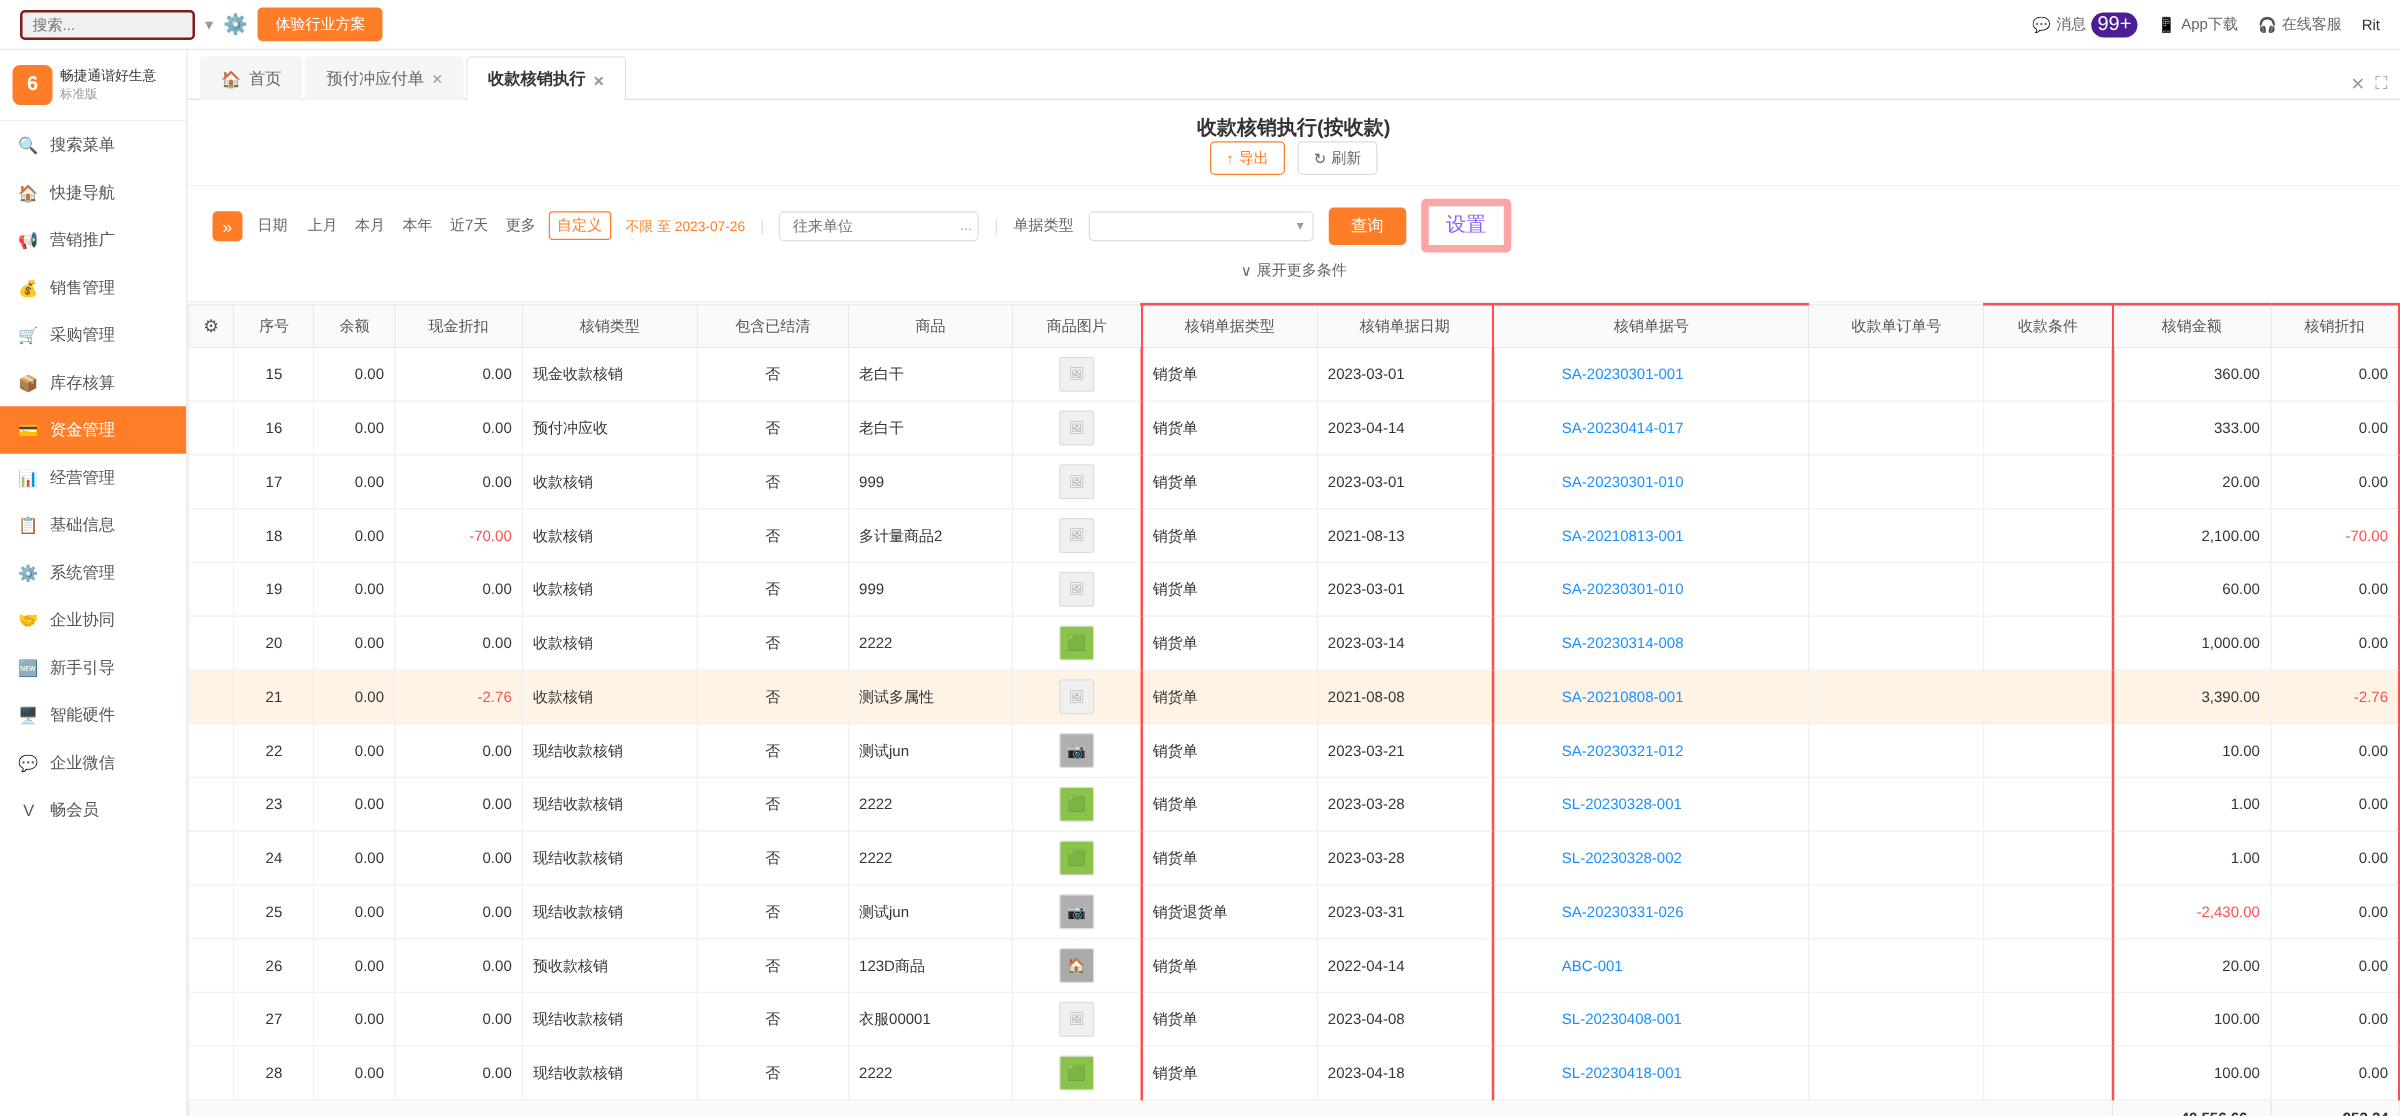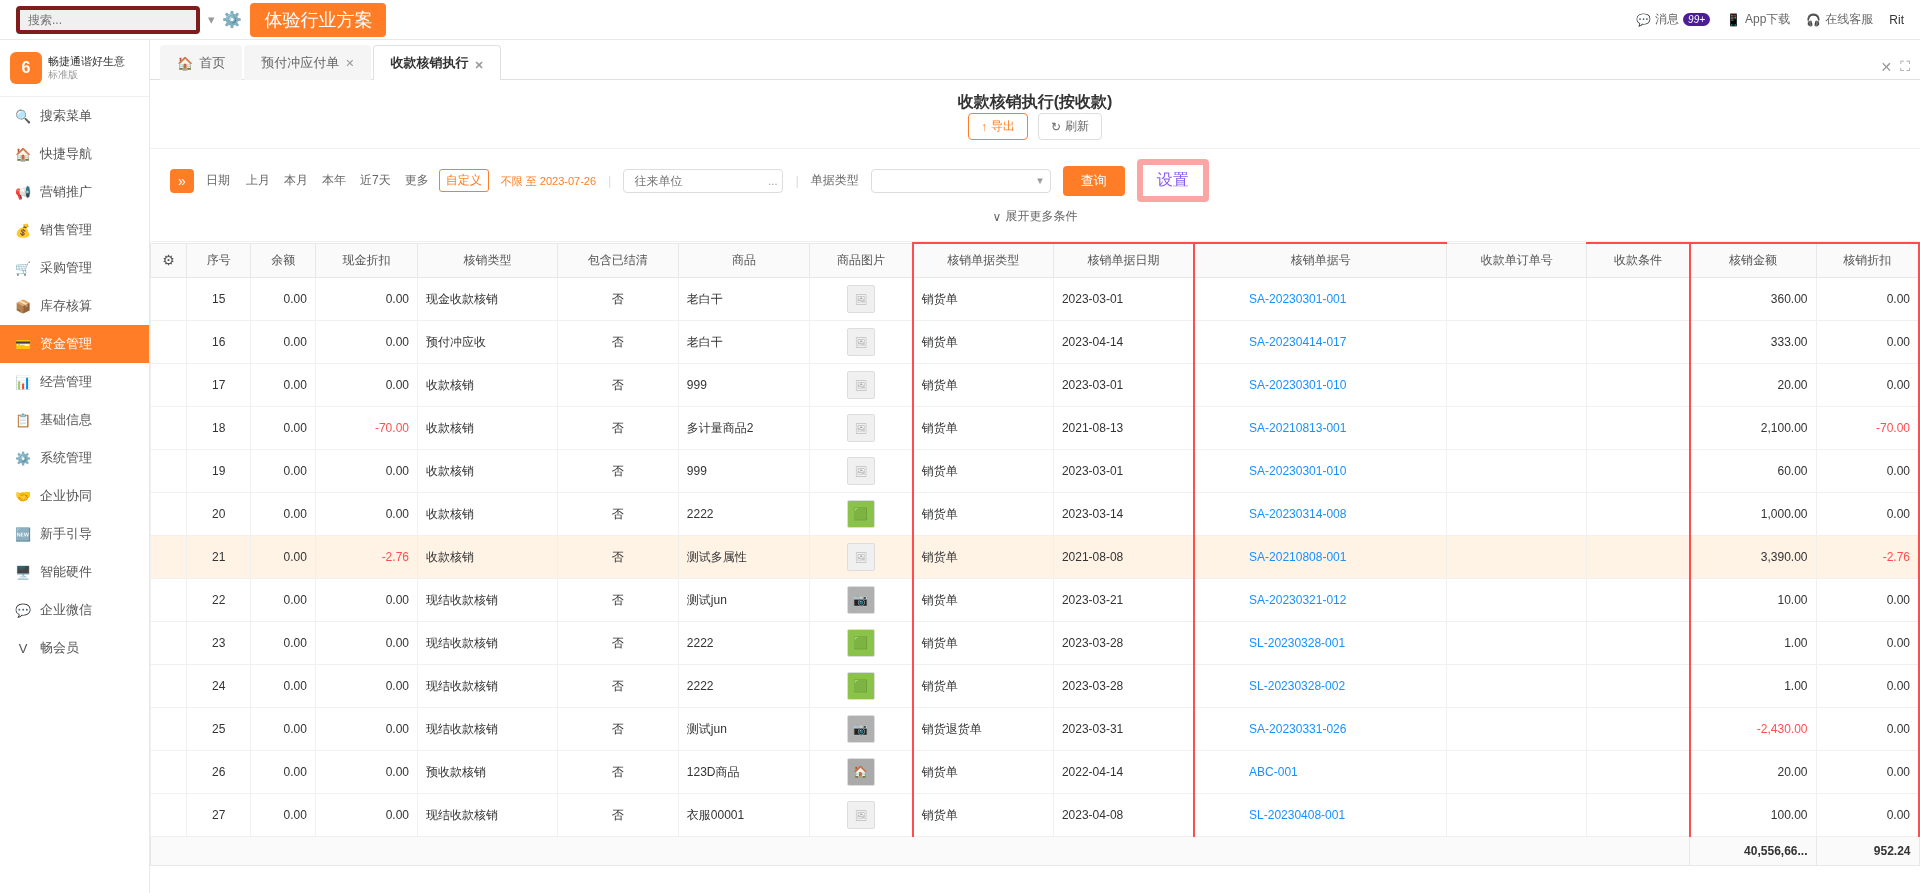--- a/index.html
+++ b/index.html
@@ -11,44 +11,43 @@
       background: #fff;
       border-bottom: 1px solid #e8e8e8;
       display: flex;
       align-items: center;
       padding: 0 16px;
       gap: 12px;
     }
     .top-bar-left { display: flex; align-items: center; gap: 8px; flex: 1; }
     .top-bar-input {
       background: #f0f0f0;
-      border: 4px solid #7f1d1d;
+      border: 2px solid #7f1d1d;
       border-radius: 4px;
       padding: 3px 8px;
-      width: 184px;
+      width: 140px;
       font-size: 12px;
       color: #999;
     }
     .top-bar-btn-orange {
       background: #ff7d26;
       color: #fff;
       border: none;
       border-radius: 4px;
       padding: 5px 14px;
-      font-size: 18px;
+      font-size: 12px;
       cursor: pointer;
     }
     .top-bar-right { display: flex; align-items: center; gap: 16px; font-size: 12px; color: #666; }
     .badge-red {
       background: #4c1d95;
       color: #fff;
       border-radius: 10px;
       padding: 1px 5px;
-      font-size: 10px;
-      font-style: italic;
+      font-size: 16px;
     }
 
     
     .app-layout { display: flex; height: calc(893px - 40px); }
 
     
     .sidebar {
       width: 150px;
       background: #fff;
       border-right: 1px solid #e8e8e8;
@@ -653,20 +652,37 @@
     <td>衣服00001</td>
     <td class="text-center"><div class="img-placeholder">🖼</div></td>
     <td style="border-left:2px solid #ff4d4f;">销货单</td>
     <td style="border-right:2px solid #ff4d4f;">2023-04-08</td>
     <td style="border-left:2px solid #ff4d4f;"><a class="link-blue">SL-20230408-001</a></td>
     <td></td>
     <td style="border-right:2px solid #ff4d4f;"></td>
     <td class="text-right " style="border-left:2px solid #ff4d4f;">100.00</td>
     <td class="text-right " style="border-right:2px solid #ff4d4f;">0.00</td>
   </tr>
+            <tr>
+    <td class="settings-col"></td>
+    <td class="text-center">28</td>
+    <td class="text-right">0.00</td>
+    <td class="text-right ">0.00</td>
+    <td>现结收款核销</td>
+    <td class="text-center">否</td>
+    <td>2222</td>
+    <td class="text-center"><div style="width:28px;height:28px;background:#8bc34a;border:1px solid #ddd;border-radius:2px;display:inline-flex;align-items:center;justify-content:center;">🟩</div></td>
+    <td style="border-left:2px solid #ff4d4f;">销货单</td>
+    <td style="border-right:2px solid #ff4d4f;">2023-04-18</td>
+    <td style="border-left:2px solid #ff4d4f;"><a class="link-blue">SL-20230418-001</a></td>
+    <td></td>
+    <td style="border-right:2px solid #ff4d4f;"></td>
+    <td class="text-right " style="border-left:2px solid #ff4d4f;">100.00</td>
+    <td class="text-right " style="border-right:2px solid #ff4d4f;">0.00</td>
+  </tr>
           </tbody>
         <tfoot>
           <tr>
             <td colspan="13" style="background:#fafafa;border:1px solid #e8e8e8;"></td>
             <td class="text-right" style="background:#fafafa;border:1px solid #e8e8e8;font-weight:bold;">40,556,66...</td>
             <td class="text-right" style="background:#fafafa;border:1px solid #e8e8e8;font-weight:bold;">952.24</td>
           </tr>
         </tfoot>
       </table>
     </div>

